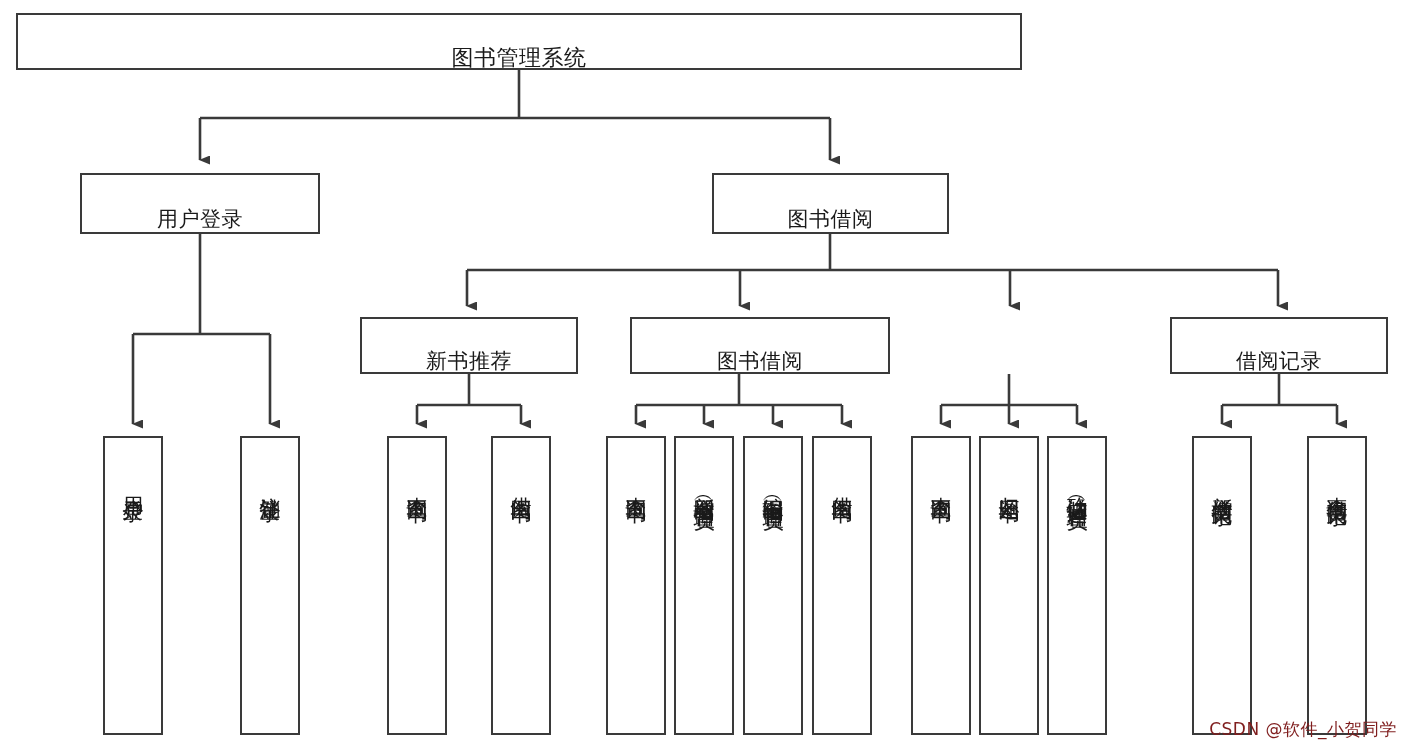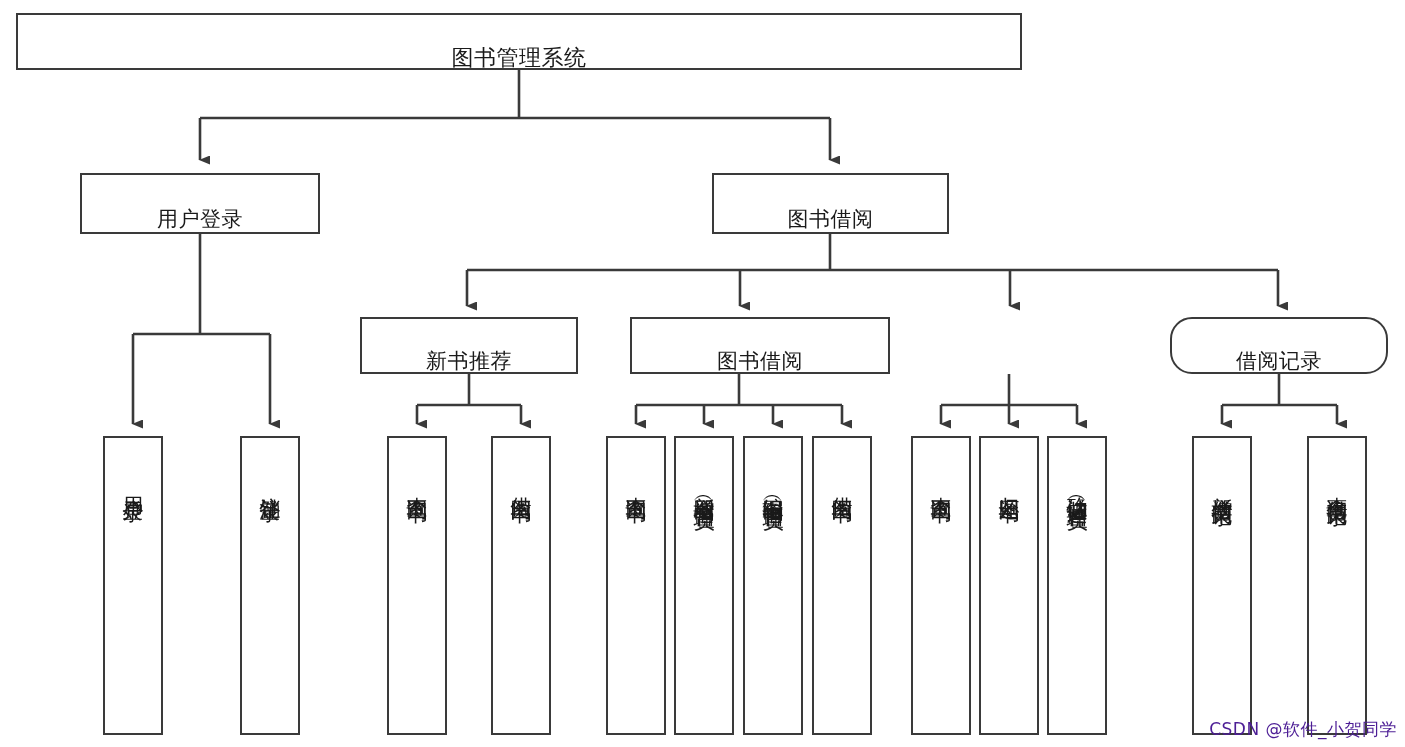--- a/index.html
+++ b/index.html
@@ -61,21 +61,21 @@
     font-size: 21px;
     line-height: 1.05;
     letter-spacing: 2px;
     white-space: nowrap;
   }
   .watermark {
     position: absolute;
     right: 8px;
     bottom: 6px;
     font-size: 17px;
-    color: #4c1d95;
+    color: #7f1d1d;
     letter-spacing: 0.5px;
     white-space: nowrap;
   }
 </style>
 </head>
 <body>
 
 <div id="canvas">
 
   <svg class="connectors" viewBox="0 0 1405 747" xmlns="http://www.w3.org/2000/svg">
@@ -138,21 +138,21 @@
   <div class="node horiz" style="left:712px; top:173px; width:237px; height:61px;">
     <span class="node-label">图书借阅</span>
   </div>
 
   <div class="node horiz" style="left:360px; top:317px; width:218px; height:57px;">
     <span class="node-label">新书推荐</span>
   </div>
   <div class="node horiz" style="left:630px; top:317px; width:260px; height:57px;">
     <span class="node-label">图书借阅</span>
   </div>
-  <div class="node horiz" style="left:1170px; top:317px; width:218px; height:57px;border-radius:22px;">
+  <div class="node horiz" style="left:1170px; top:317px; width:218px; height:57px;">
     <span class="node-label">借阅记录</span>
   </div>
 
   <div class="node leaf" style="left:103px; top:436px; width:60px; height:299px;">
     <span class="node-label">用户登录</span>
   </div>
   <div class="node leaf" style="left:240px; top:436px; width:60px; height:299px;">
     <span class="node-label">注销登录</span>
   </div>
 

